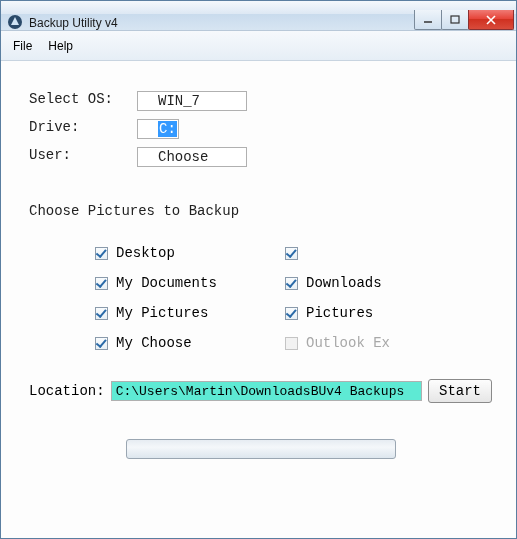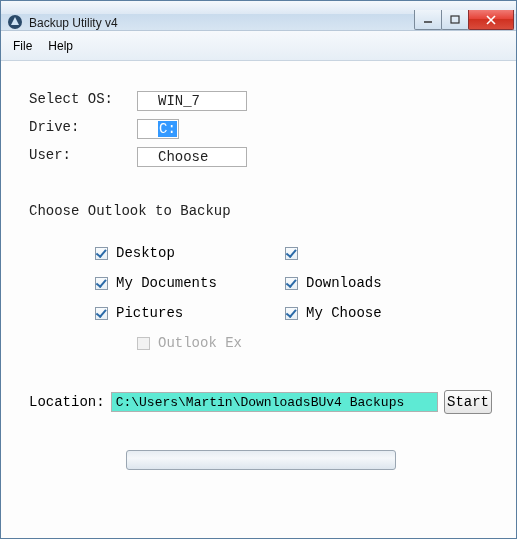--- a/index.html
+++ b/index.html
@@ -152,24 +152,24 @@
     line-height: 1;
   }
   .chk .box.checked::after {
     content: "";
     width: 8px;
     height: 4px;
     border-left: 2px solid #2a6aa8;
     border-bottom: 2px solid #2a6aa8;
     transform: rotate(-50deg) translate(0,-1px);
   }
-  .chk.disabled { color: #a8a8a8; margin-left: 42px; }
+  .chk.disabled { color: #a8a8a8; }
   .chk.disabled .box { border-color: #c4c4c4; background: #f2f2f2; }
   .loc-row {
-    margin-top: 39px;
+    margin-top: 28px;
     display: flex;
     align-items: center;
     gap: 6px;
   }
   .loc-label {
     font-family: "Courier New", monospace;
     font-size: 14px;
   }
   .loc-input {
     flex: 1;
@@ -178,21 +178,21 @@
     border: 1px solid #b0b0b0;
     padding: 2px 4px;
     height: 20px;
     overflow: hidden;
     white-space: nowrap;
     background: #5eead4;
   }
   .start-btn {
     font-family: "Courier New", monospace;
     font-size: 14px;
-    padding: 2px 2px;
+    padding: 2px 10px;
     height: 24px;
     border: 1px solid #8a8a8a;
     border-radius: 3px;
     background: linear-gradient(to bottom, #fdfdfd, #e6e6e6);
   }
   .progress-wrap {
     margin-top: 36px;
     display: flex;
     justify-content: center;
   }
@@ -250,40 +250,44 @@
     </div>
     <div class="form-row">
       <span class="form-label">Drive:</span>
       <div class="tinput drive"><span class="sel">C:</span></div>
     </div>
     <div class="form-row">
       <span class="form-label">User:</span>
       <div class="tinput user">Choose</div>
     </div>
 
-    <div class="section-title">Choose Outlook to Backup</div>
+    <div class="section-title">Choose Pictures to Backup</div>
 
     <div class="folders">
       <label class="chk">
           <span class="box checked"></span>
           <span>Desktop</span>
         </label>
       <label class="chk">
           <span class="box checked"></span>
         </label>
 
       <label class="chk">
           <span class="box checked"></span>
           <span>My Documents</span>
         </label>
       <label class="chk">
           <span class="box checked"></span>
           <span>Downloads</span>
         </label>
 
+      <label class="chk">
+          <span class="box checked"></span>
+          <span>My Pictures</span>
+        </label>
       <label class="chk">
           <span class="box checked"></span>
           <span>Pictures</span>
         </label>
 
       <label class="chk">
           <span class="box checked"></span>
           <span>My Choose</span>
         </label>
       <label class="chk disabled">

